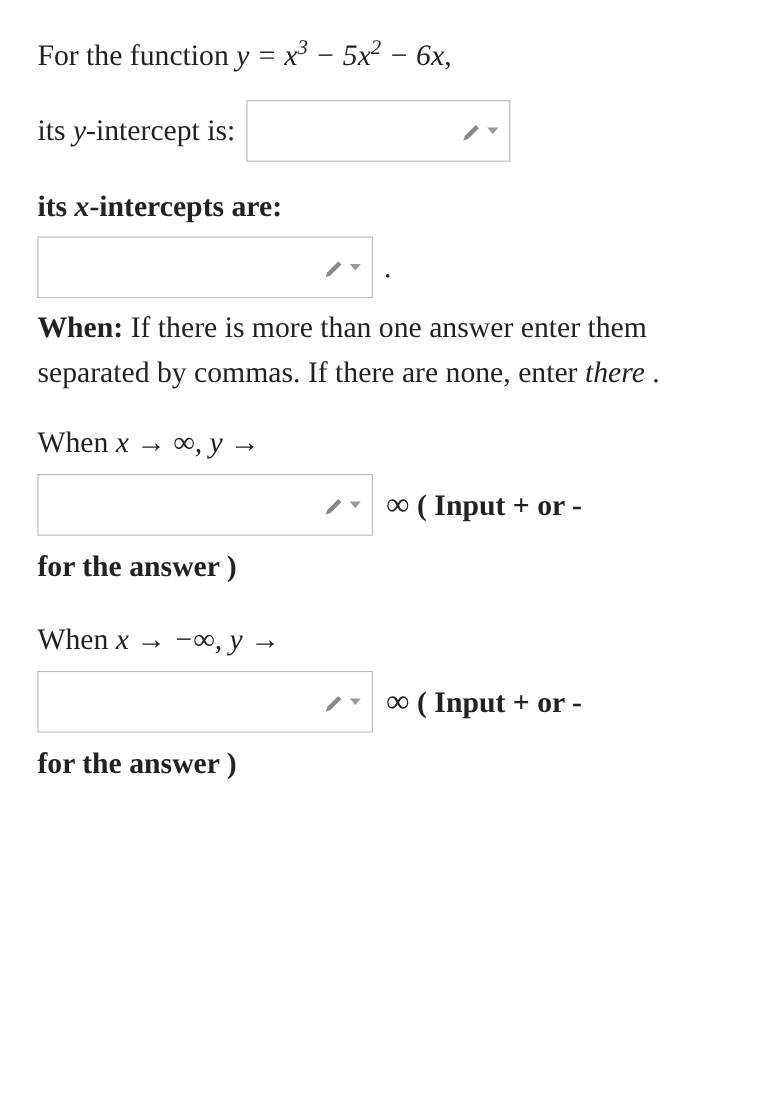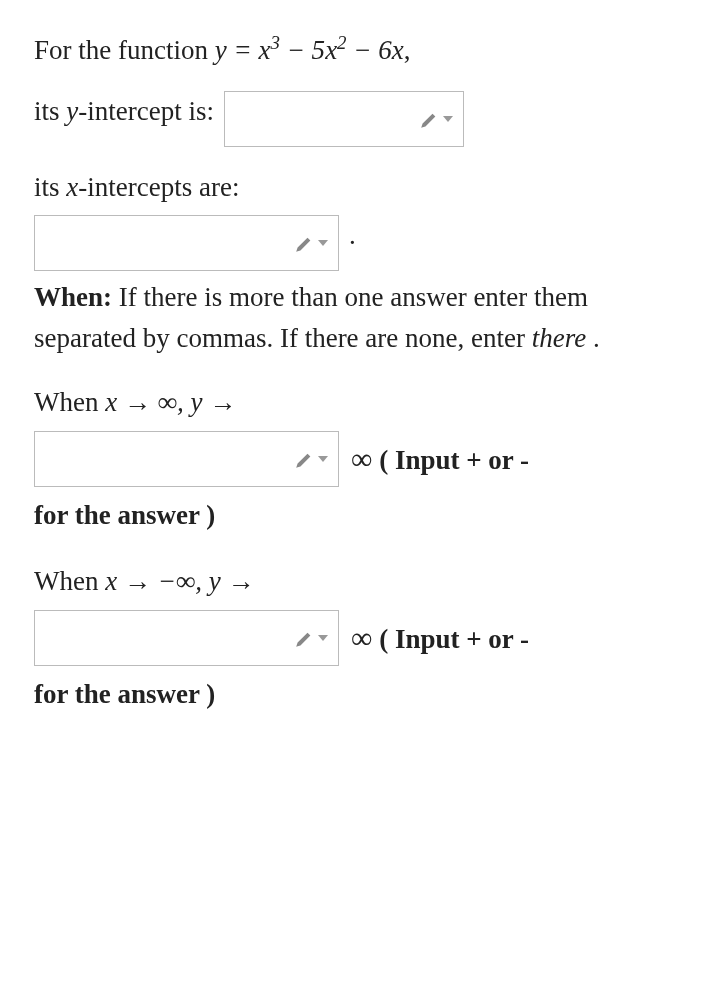--- a/index.html
+++ b/index.html
@@ -17,21 +17,21 @@
     }
     .math-var {
       font-style: italic;
       font-family: 'Times New Roman', serif;
     }
     .line {
       margin-bottom: 20px;
     }
     .line-inline {
       display: flex;
-      align-items: flex-start;
+      align-items: center;
       flex-wrap: wrap;
       gap: 10px;
       margin-bottom: 20px;
     }
     .input-box {
       display: inline-flex;
       align-items: center;
       justify-content: flex-end;
       border: 1px solid #bbb;
       width: 240px;
@@ -87,21 +87,21 @@
   <span class="input-box">
     <span class="pencil-icon">
       <svg viewBox="0 0 24 24" fill="none" stroke="#888" stroke-width="2">
         <path d="M3 21l3-1 11-11-2-2L4 18l-1 3z" fill="#888" stroke="#888"></path>
       </svg>
       <span class="caret-down"></span>
     </span>
   </span>
 </div>
 
-<div class="line" style="margin-bottom:8px;margin-top:18px;">
+<div class="line" style="margin-bottom:8px;margin-top:18px;font-weight:bold;">
   <span>its </span><span class="math-var">x</span><span>-intercepts are:</span>
 </div>
 
 <div class="line-inline" style="margin-bottom:6px;">
   <span class="input-box wider">
     <span class="pencil-icon">
       <svg viewBox="0 0 24 24" fill="none" stroke="#888" stroke-width="2">
         <path d="M3 21l3-1 11-11-2-2L4 18l-1 3z" fill="#888" stroke="#888"></path>
       </svg>
       <span class="caret-down"></span>

